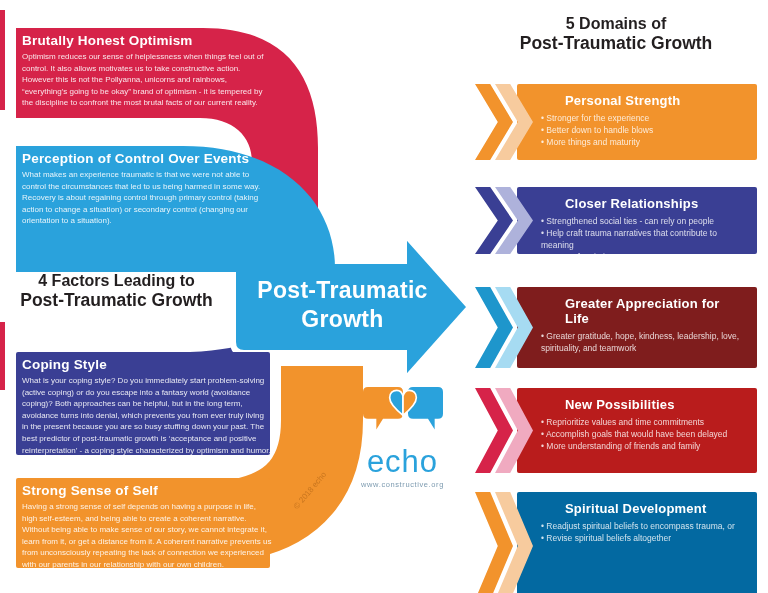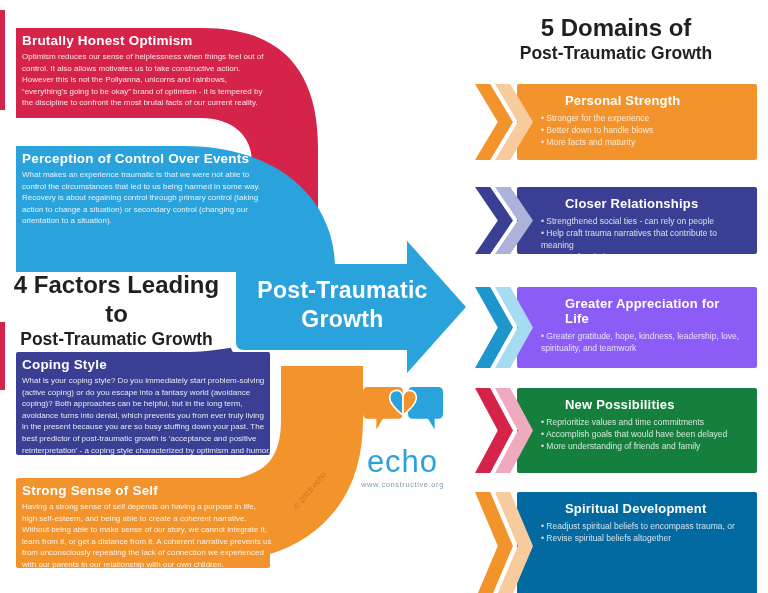--- a/index.html
+++ b/index.html
@@ -7,21 +7,21 @@
     position:relative;width:768px;height:593px;overflow:hidden;background:#fff;
     font-family:"Liberation Sans",sans-serif;
   }
   .bg{position:absolute;left:0;top:0;}
   
   .factor-text{position:absolute;color:#fff;}
   .factor-title{font-size:13.5px;font-weight:bold;letter-spacing:.2px;margin:0 0 3px 0;}
   .factor-body{font-size:8px;line-height:1.45;color:rgba(255,255,255,.88);margin:0;}
   
   .heading{position:absolute;text-align:center;color:#231F20;font-weight:bold;}
-  .heading .h-line1{font-size:24px;line-height:1.2;}
+  .heading .h-line1{font-size:16px;line-height:1.2;}
   .heading .h-line2{font-size:17.5px;line-height:1.2;}
   .arrow-label{position:absolute;left:240px;top:276px;width:205px;text-align:center;
     color:#fff;font-weight:bold;font-size:23px;line-height:1.25;letter-spacing:.3px;}
   
   .domain{position:absolute;left:517px;width:240px;border-radius:2px;}
   .chevron{position:absolute;top:0;height:100%;width:38px;
     clip-path:polygon(0% 0%,40% 0%,100% 50%,40% 100%,0% 100%,60% 50%);}
   .chev-solid{left:-42px;}
   .chev-pale{left:-22px;}
   .domain-inner{position:relative;padding:9px 10px 6px 18px;}
@@ -94,51 +94,51 @@
   </div>
 
   <div class="domain" style="top: 84px; height: 76px; background-color: rgb(242, 147, 44);">
     <div class="chevron chev-solid" style="background-color: rgb(242, 147, 44);"></div>
     <div class="chevron chev-pale" style="background-color: rgb(247, 203, 158);"></div>
     <div class="domain-inner">
       <div class="domain-title">Personal Strength</div>
       <ul class="domain-list">
           <li>Stronger for the experience</li>
           <li>Better down to handle blows</li>
-          <li>More facts and maturity</li>
+          <li>More things and maturity</li>
         </ul>
     </div>
   </div>
 
   <div class="domain" style="top: 187px; height: 67px; background-color: rgb(58, 63, 148);">
     <div class="chevron chev-solid" style="background-color: rgb(58, 63, 148);"></div>
     <div class="chevron chev-pale" style="background-color: rgb(174, 178, 219);"></div>
     <div class="domain-inner">
       <div class="domain-title">Closer Relationships</div>
       <ul class="domain-list">
           <li>Strengthened social ties - can rely on people</li>
           <li>Help craft trauma narratives that contribute to meaning</li>
           <li>Sense of optimism</li>
           <li>Unity</li>
         </ul>
     </div>
   </div>
 
-  <div class="domain" style="top: 287px; height: 81px; background-color: #8b5cf6;">
+  <div class="domain" style="top: 287px; height: 81px; background-color: #7f1d1d;">
     <div class="chevron chev-solid" style="background-color: rgb(30, 150, 204);"></div>
     <div class="chevron chev-pale" style="background-color: rgb(166, 219, 242);"></div>
     <div class="domain-inner">
       <div class="domain-title">Greater Appreciation for Life</div>
       <ul class="domain-list">
           <li>Greater gratitude, hope, kindness, leadership, love, spirituality, and teamwork</li>
         </ul>
     </div>
   </div>
 
-  <div class="domain" style="top: 388px; height: 85px; background-color: #15803d;">
+  <div class="domain" style="top: 388px; height: 85px; background-color: #b91c1c;">
     <div class="chevron chev-solid" style="background-color: rgb(214, 35, 73);"></div>
     <div class="chevron chev-pale" style="background-color: rgb(240, 170, 192);"></div>
     <div class="domain-inner">
       <div class="domain-title">New Possibilities</div>
       <ul class="domain-list">
           <li>Reprioritize values and time commitments</li>
           <li>Accomplish goals that would have been delayed</li>
           <li>More understanding of friends and family</li>
         </ul>
     </div>

